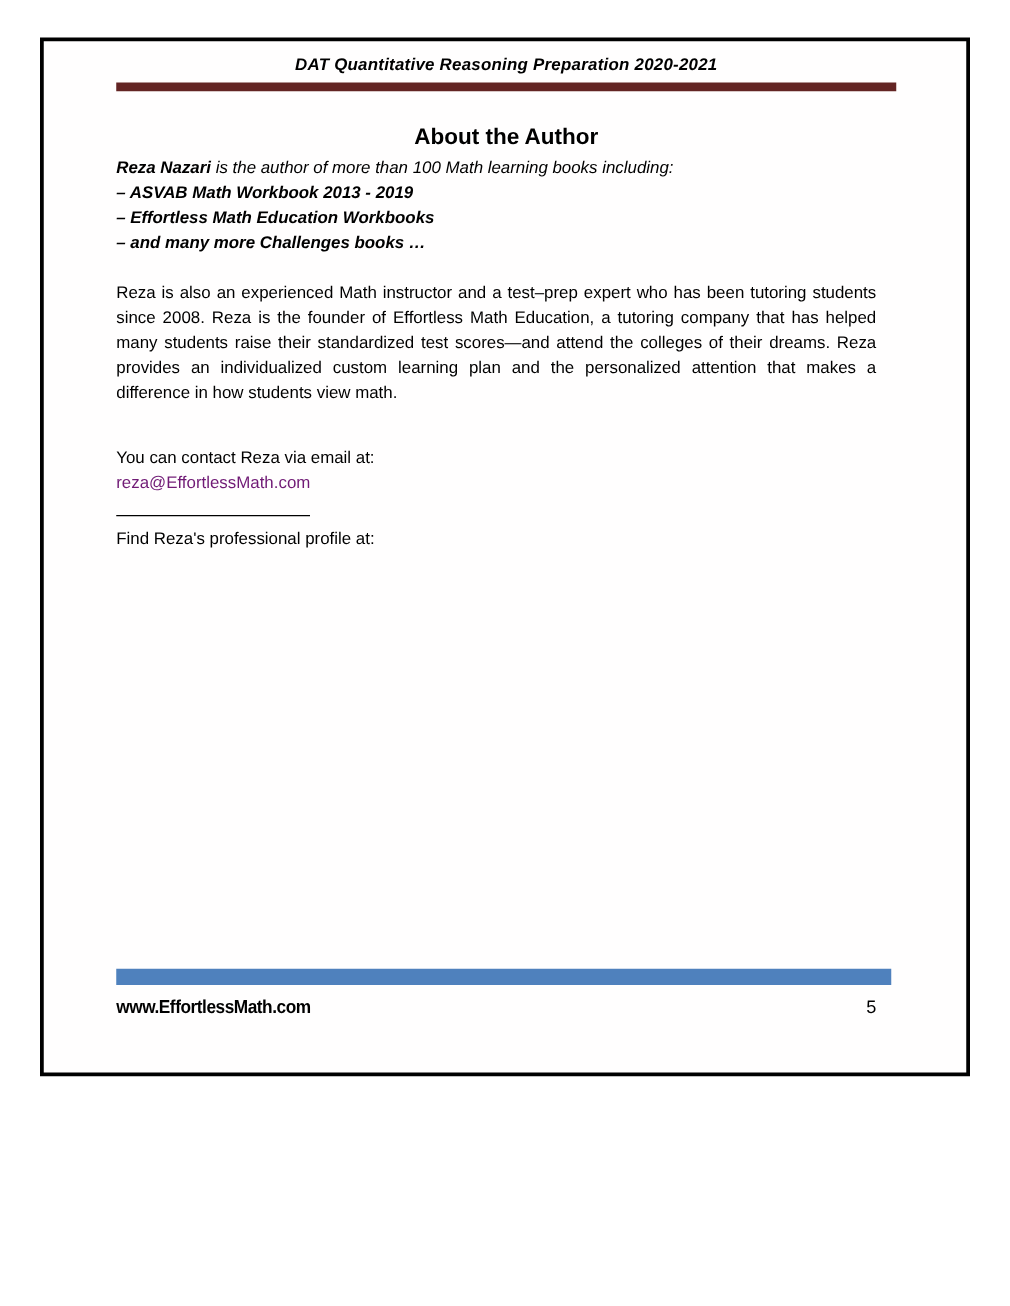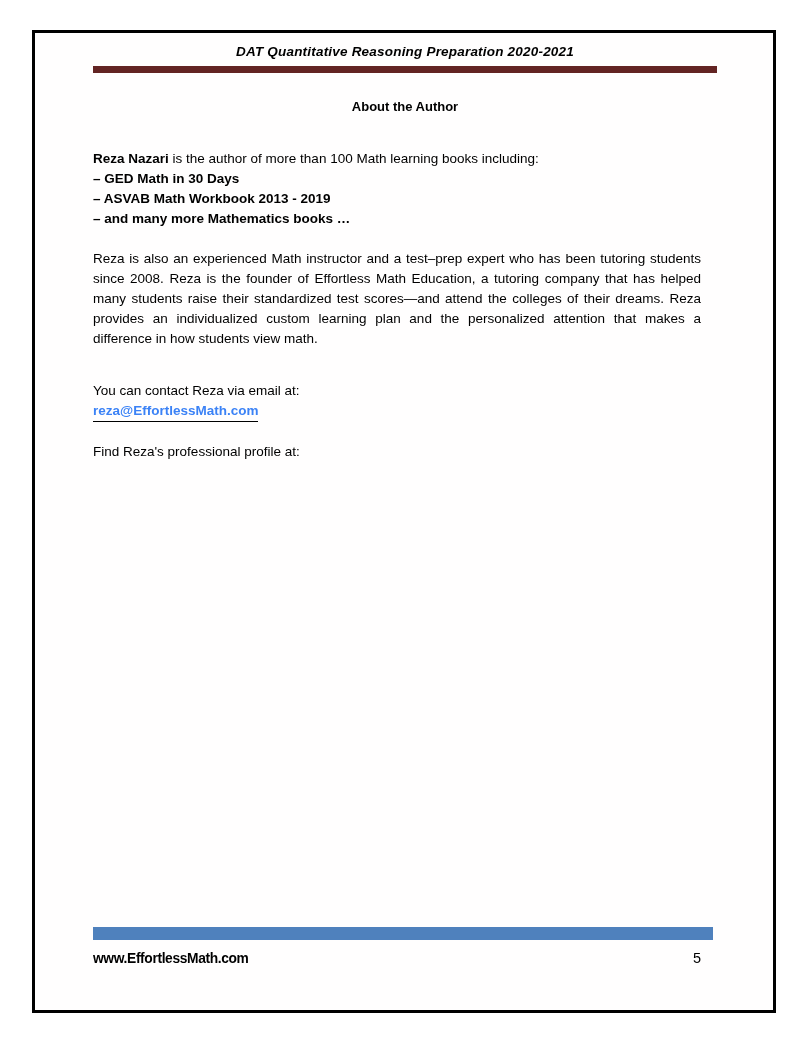--- a/index.html
+++ b/index.html
@@ -6,21 +6,21 @@
   html, body {
     margin: 0; padding: 0;
     width: 808px; height: 1045px;
     background: #ffffff;
     font-family: "Liberation Sans", sans-serif;
     color: #000000;
   }
   .page {
     position: absolute;
     left: 32px; top: 30px;
-    width: 744px; height: 983px;
+    width: 744px; height: 831px;
     border: 3px solid #000000;
     background: #fffefe;
   }
   .content {
     position: absolute;
     left: 58px; right: 56px; top: 0;
   }
   .running-header {
     margin-top: 11px;
     text-align: center;
@@ -30,41 +30,40 @@
     letter-spacing: 0.2px;
   }
   .header-rule {
     margin-top: 7px;
     height: 7px;
     width: 100%;
   }
   .section-title {
     margin: 26px 0 0 0;
     text-align: center;
-    font-size: 13px;
+    font-size: 18px;
     font-weight: bold;
   }
   .body-text { font-size: 13.5px; line-height: 20px; }
-  .intro { margin-top: 35px; }
+  .intro { margin-top: 4px; font-style: italic; }
   .intro p { margin: 0; }
   .bio {
     margin: 20px 16px 0 0;
     text-align: justify;
   }
   .contact-line { margin: 0; }
   .contact-block1 { margin-top: 32px; }
-  .contact-block2 { margin-top: 20px; }
+  .contact-block2 { margin-top: 8px; }
   .email-link {
-    color: #3b82f6;
+    color: #701a75;
     text-decoration: none;
     border-bottom: 1.6px solid #000000;
     display: inline-block;
-    padding-bottom: 0px;
+    padding-bottom: 16px;
     cursor: pointer;
-    font-weight: bold;
   }
   .footer {
     position: absolute;
     left: 58px; right: 60px;
     bottom: 44px;
     margin-top: 11px;
   }
   .footer-bar {
     height: 13px;
     width: 100%;
@@ -94,23 +93,23 @@
   <div class="content">
 
     <div class="running-header">DAT Quantitative Reasoning Preparation 2020-2021</div>
 
     <div class="header-rule" style="background: rgb(99, 36, 35);"></div>
 
     <h1 class="section-title">About the Author</h1>
 
     <div class="intro body-text">
       <p><strong>Reza Nazari</strong><span> is the author of more than 100 Math learning books including:</span></p>
-      <p><strong>– GED Math in 30 Days</strong><span></span></p>
       <p><strong>– ASVAB Math Workbook 2013 - 2019</strong><span></span></p>
-      <p><strong>– and many more Mathematics books …</strong><span></span></p>
+      <p><strong>– Effortless Math Education Workbooks</strong><span></span></p>
+      <p><strong>– and many more Challenges books …</strong><span></span></p>
     </div>
 
     <p class="bio body-text">Reza is also an experienced Math instructor and a test–prep expert who has been tutoring students since 2008. Reza is the founder of Effortless Math Education, a tutoring company that has helped many students raise their standardized test scores—and attend the colleges of their dreams. Reza provides an individualized custom learning plan and the personalized attention that makes a difference in how students view math.</p>
 
     <div class="contact-block1 body-text">
       <p class="contact-line">You can contact Reza via email at:</p>
       <p class="contact-line"><a class="email-link">reza@EffortlessMath.com</a></p>
     </div>
 
     <div class="contact-block2 body-text">

